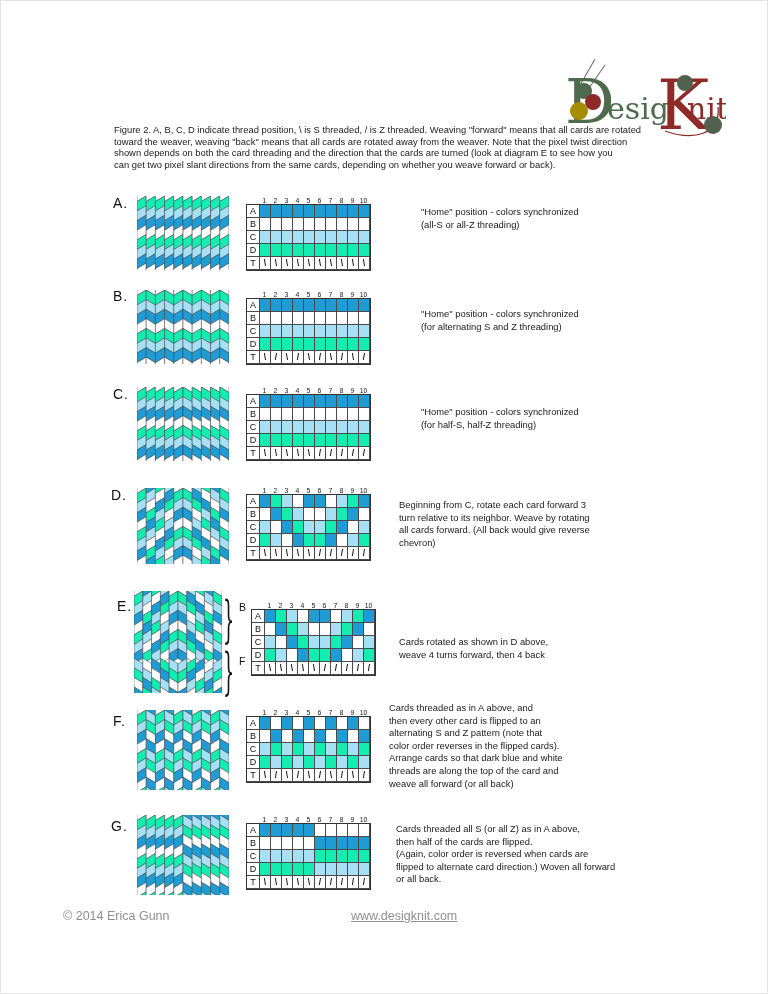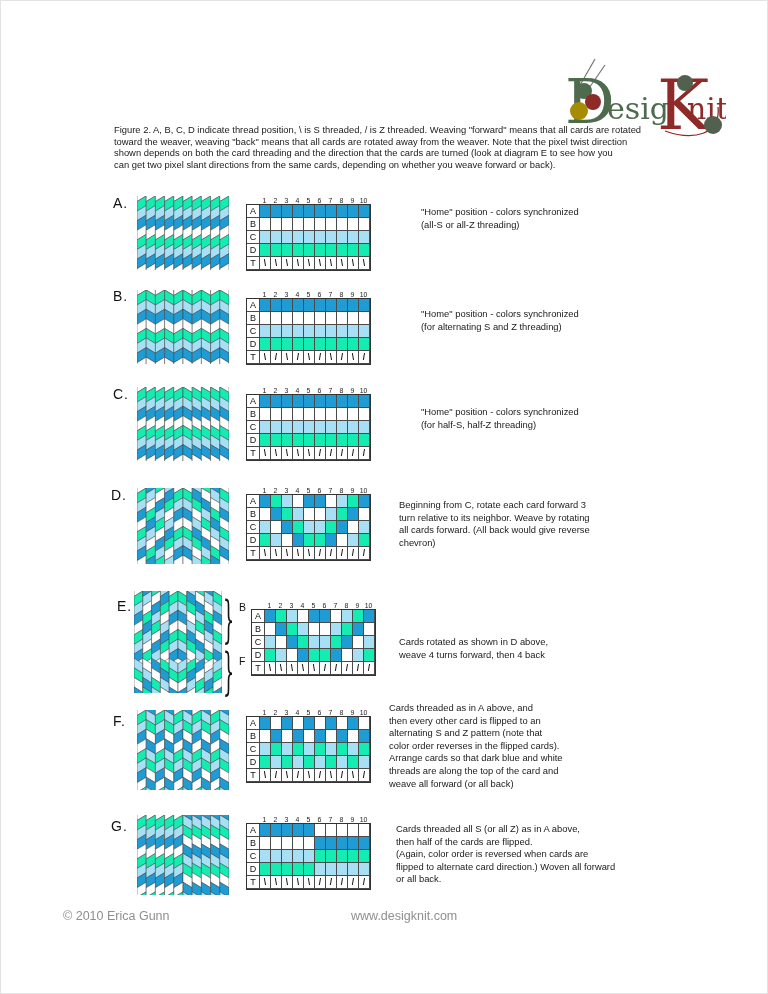--- a/index.html
+++ b/index.html
@@ -1340,15 +1340,15 @@
           <div class="gcell gt">/</div>
         </div>
       </div>
       <div class="abs section-text" style="left: 395px; top: 822px; width: 255px;">Cards threaded all S (or all Z) as in A above,
 then half of the cards are flipped.
 (Again, color order is reversed when cards are
 flipped to alternate card direction.) Woven all forward
 or all back.</div>
     </div>
 
-  <div class="abs footer" style="left:62px;top:908px;">© 2010 Erica Gunn</div>
-  <div class="abs footer" style="left:350px;top:908px;">www.desigknit.com</div>
+  <div class="abs footer" style="left:62px;top:908px;">© 2014 Erica Gunn</div>
+  <div class="abs footer" style="left:350px;top:908px;text-decoration:underline;">www.desigknit.com</div>
 </div>
 
 </body></html>

